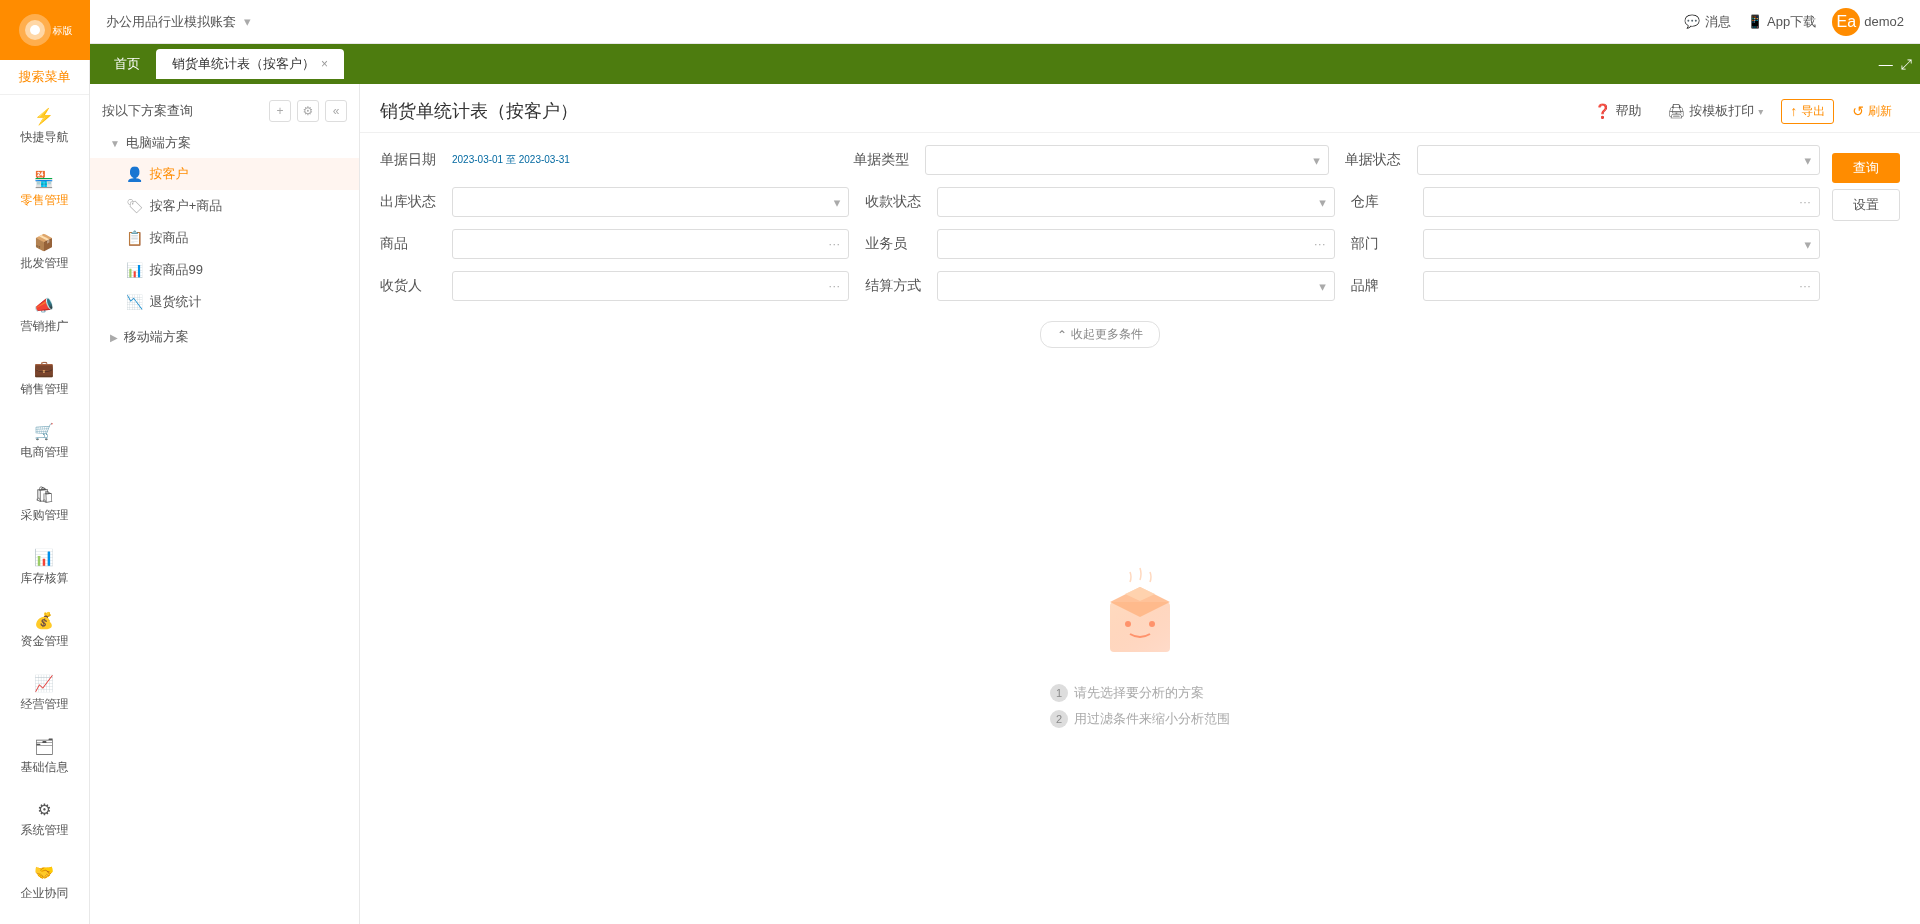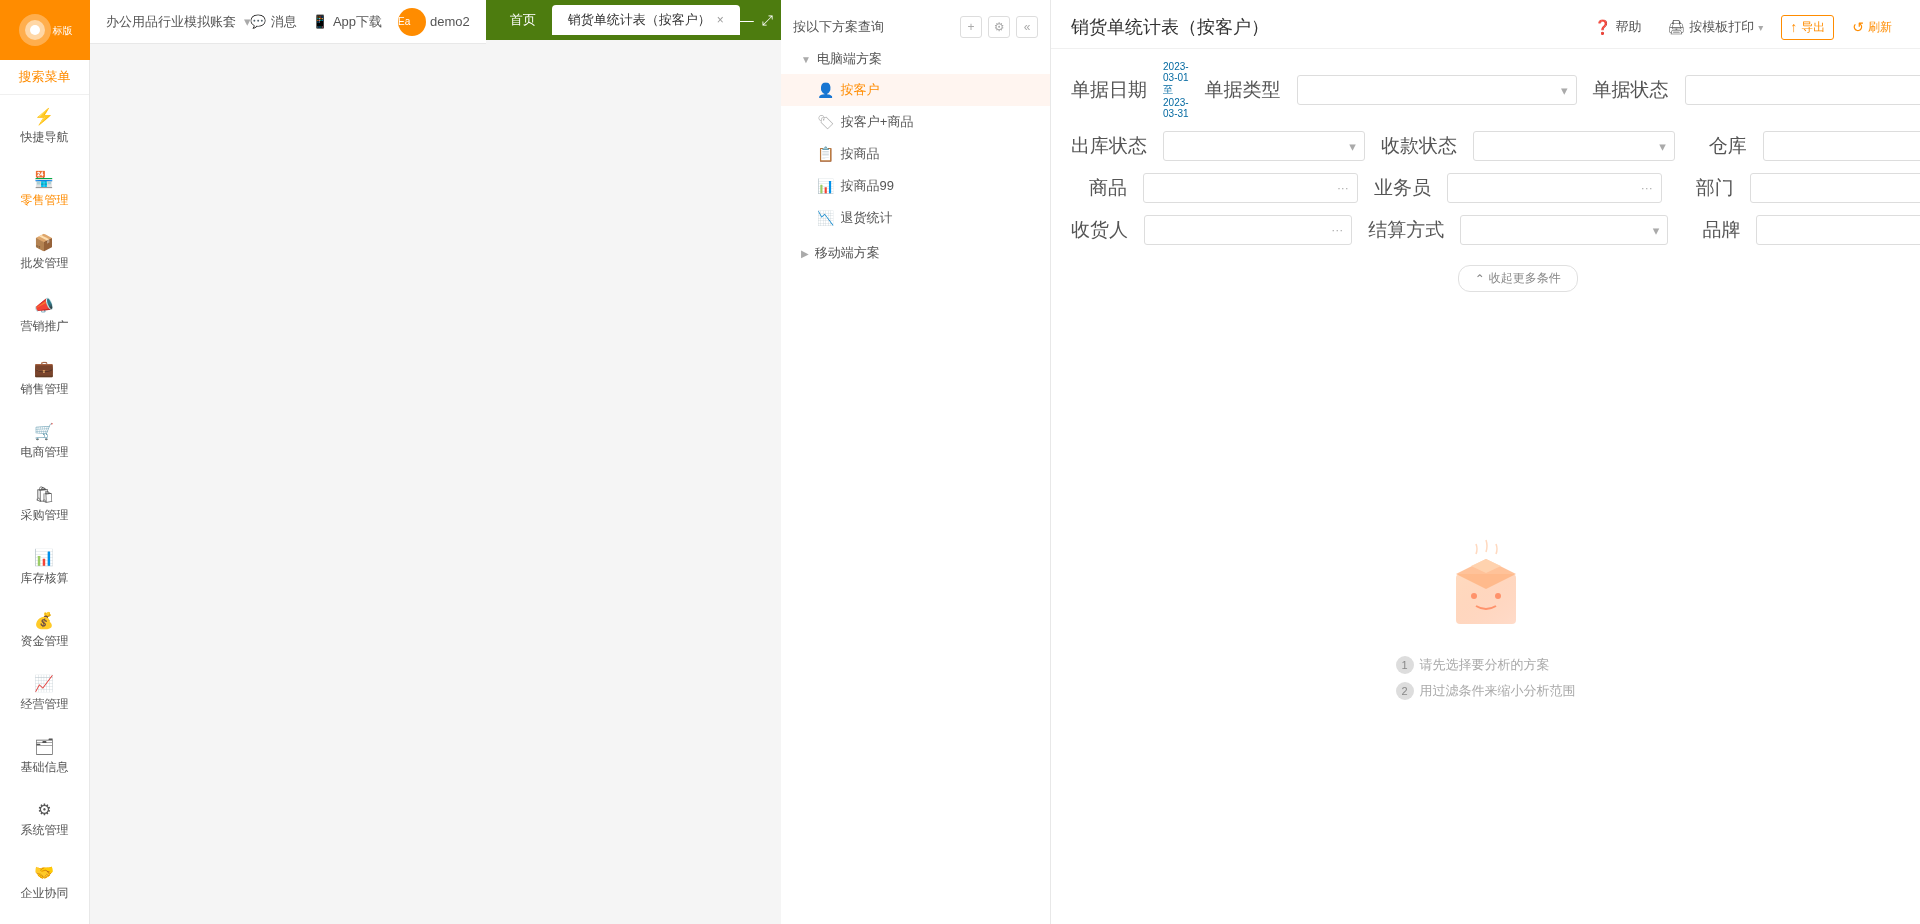--- a/index.html
+++ b/index.html
@@ -10,30 +10,30 @@
     .sidebar-logo { width: 90px; height: 60px; background: #ff8c00; display: flex; flex-direction: row; align-items: center; justify-content: center; color: #fff; font-size: 11px; }
     .sidebar-logo .logo-icon { width: 36px; height: 36px; }
     .sidebar-logo-text { font-size: 10px; margin-top: 2px; }
     .sidebar-nav { width: 100%; flex: 1; overflow-y: auto; }
     .sidebar-item { width: 100%; padding: 12px 0; text-align: center; cursor: pointer; color: #555; font-size: 12px; display: flex; flex-direction: column; align-items: center; gap: 3px; }
     .sidebar-item.active { color: #ff8c00; }
     .sidebar-item .icon { font-size: 16px; }
     .sidebar-quicknav { padding: 8px 0; font-size: 13px; color: #ff8c00; cursor: pointer; border-bottom: 1px solid #f0f0f0; width: 100%; text-align: center; }
 
     
-    .main { flex: 1; display: flex; flex-direction: row; overflow: hidden; }
+    .main { flex: 1; display: flex; flex-direction: column; overflow: hidden; }
 
     
     .topbar { height: 44px; background: #fff; border-bottom: 1px solid #e8e8e8; display: flex; align-items: center; justify-content: space-between; padding: 0 16px; flex-shrink: 0; }
     .topbar-left { display: flex; align-items: center; gap: 8px; }
     .topbar-title { font-size: 13px; color: #555; }
     .topbar-dropdown { color: #aaa; cursor: pointer; }
     .topbar-right { display: flex; align-items: center; gap: 16px; font-size: 13px; color: #555; }
     .topbar-right-item { display: flex; align-items: center; gap: 4px; cursor: pointer; }
-    .avatar { width: 28px; height: 28px; border-radius: 50%; background: #ff8c00; display: flex; align-items: center; color: #fff; font-size: 10px; }
+    .avatar { width: 28px; height: 28px; border-radius: 50%; background: #ff8c00; display: flex; align-items: center; justify-content: center; color: #fff; font-size: 16px; }
 
     
     .tabbar { height: 40px; background: #4d7c0f; display: flex; align-items: center; padding: 0 8px; flex-shrink: 0; }
     .tab { height: 30px; padding: 0 16px; display: flex; align-items: center; gap: 6px; cursor: pointer; font-size: 13px; border-radius: 4px 4px 0 0; }
     .tab.home { background: transparent; color: #fff; }
     .tab.active { background: #fff; color: #333; }
     .tab .close-icon { color: #999; font-size: 12px; cursor: pointer; }
     .tab-expand { color: #fff; margin-left: auto; display: flex; align-items: center; gap: 8px; }
 
     
@@ -56,21 +56,21 @@
 
     
     .right-content { flex: 1; display: flex; flex-direction: column; overflow: hidden; }
     .page-header { padding: 14px 20px 8px; display: flex; align-items: center; justify-content: space-between; border-bottom: 1px solid #f0f0f0; }
     .page-title { font-size: 18px; font-weight: 500; color: #333; }
     .page-actions { display: flex; gap: 10px; align-items: center; }
     .page-action-btn { display: flex; align-items: center; gap: 4px; font-size: 13px; color: #555; cursor: pointer; padding: 4px 8px; border-radius: 3px; }
     .page-action-btn .btn-icon { font-size: 14px; }
     .filter-row { display: flex; align-items: center; margin-bottom: 12px; gap: 16px; }
     .filter-row:last-child { margin-bottom: 0; }
-    .filter-label { font-size: 19px; color: #555; white-space: nowrap; min-width: 56px; text-align: right; }
+    .filter-label { font-size: 14px; color: #555; white-space: nowrap; min-width: 56px; text-align: left; }
     .filter-control { flex: 1; display: flex; align-items: center; gap: 6px; }
     .date-tabs { display: flex; gap: 4px; align-items: center; }
     .date-tab { padding: 3px 8px; font-size: 12px; color: #555; cursor: pointer; border-radius: 3px; }
     .date-tab.active { background: #ff8c00; color: #fff; border-radius: 3px; }
     .date-range { font-size: 10px; color: #0369a1; }
     .filter-select { flex: 1; height: 30px; border: 1px solid #ddd; border-radius: 3px; padding: 0 8px; display: flex; align-items: center; justify-content: space-between; cursor: pointer; background: #fff; font-size: 13px; color: #ccc; }
     .filter-select .select-arrow { color: #aaa; }
     .filter-select .more-btn { color: #aaa; font-size: 12px; }
 
     

